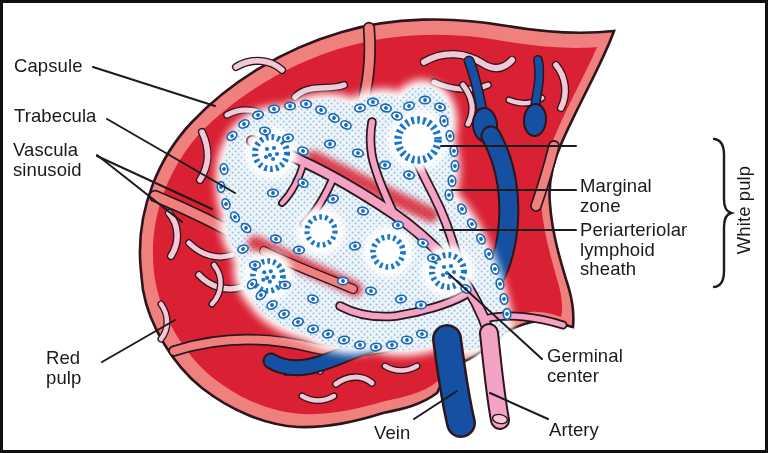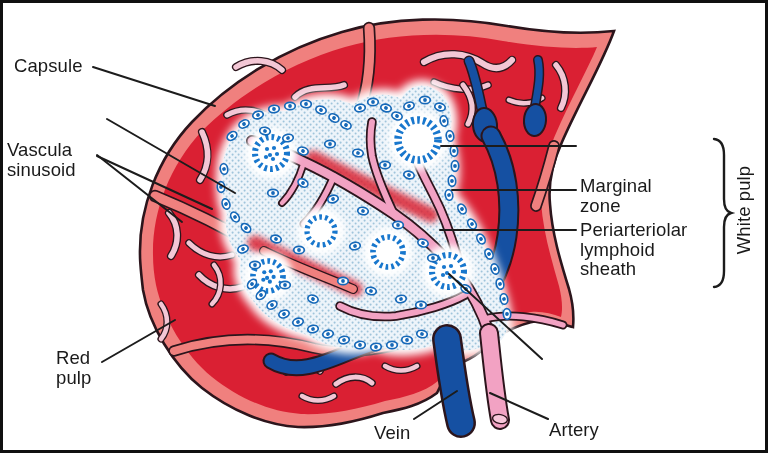--- a/index.html
+++ b/index.html
@@ -496,25 +496,28 @@
       <line class="ln" x1="539" y1="356" x2="446" y2="271"></line>
       <line class="ln" x1="438" y1="143" x2="573" y2="143"></line>
       <line class="ln" x1="449" y1="187" x2="573" y2="187"></line>
       <line class="ln" x1="437" y1="227" x2="573" y2="227"></line>
     </g>
 
     <path class="brace" d="M711,136 Q721,137 721,152 L721,196 Q721,208 728,210 Q721,212 721,224 L721,268 Q721,283 711,284"></path>
   </svg>
 
   <div class="lbl" style="left:11px;top:53px">Capsule</div>
-  <div class="lbl" style="left:4px;top:137px">Vascula
+  <div class="lbl" style="left:11px;top:103px">Trabecula</div>
+  <div class="lbl" style="left:10px;top:137px">Vascula
 sinusoid</div>
-  <div class="lbl" style="left:53px;top:345px">Red
+  <div class="lbl" style="left:43px;top:345px">Red
 pulp</div>
   <div class="lbl" style="left:371px;top:420px">Vein</div>
   <div class="lbl" style="left:546px;top:417px">Artery</div>
+  <div class="lbl" style="left:544px;top:343px">Germinal
+center</div>
   <div class="lbl" style="left:577px;top:173px">Marginal
 zone</div>
   <div class="lbl" style="left:577px;top:217px">Periarteriolar
 lymphoid
 sheath</div>
   <div class="lbl rot" style="left:682px;top:196px">White pulp</div>
 </div>
 
 </body></html>

